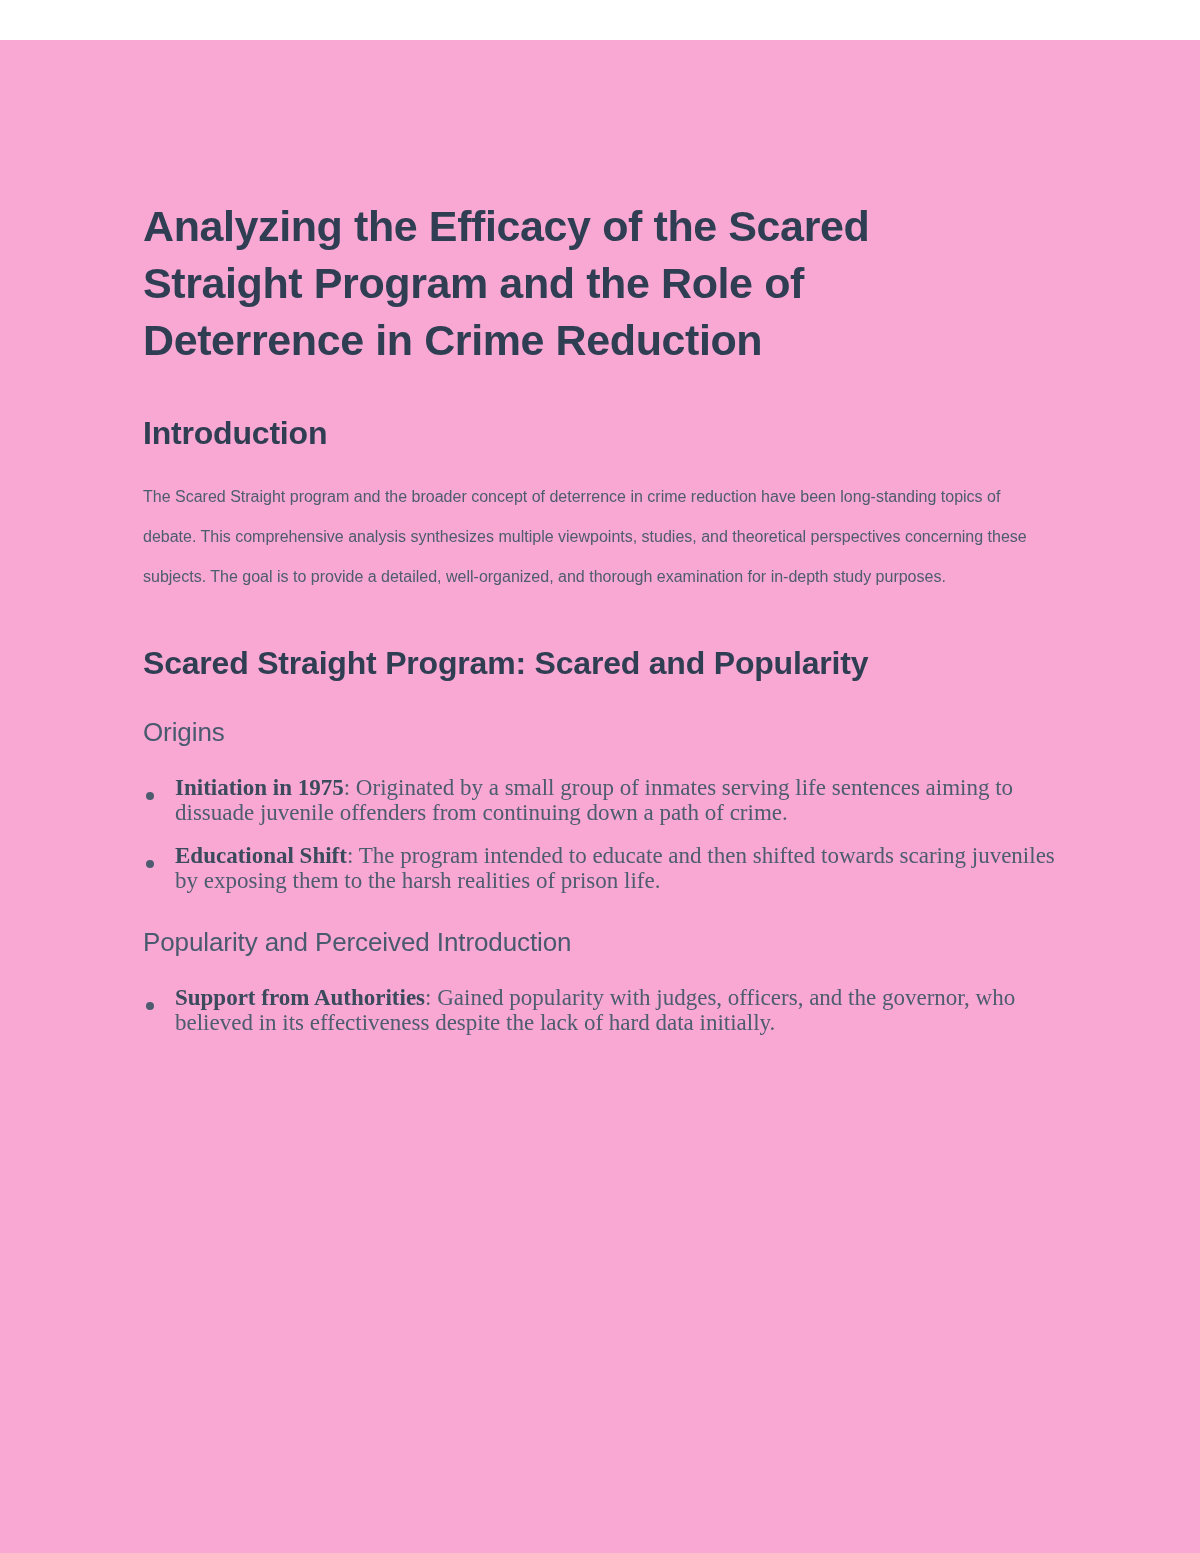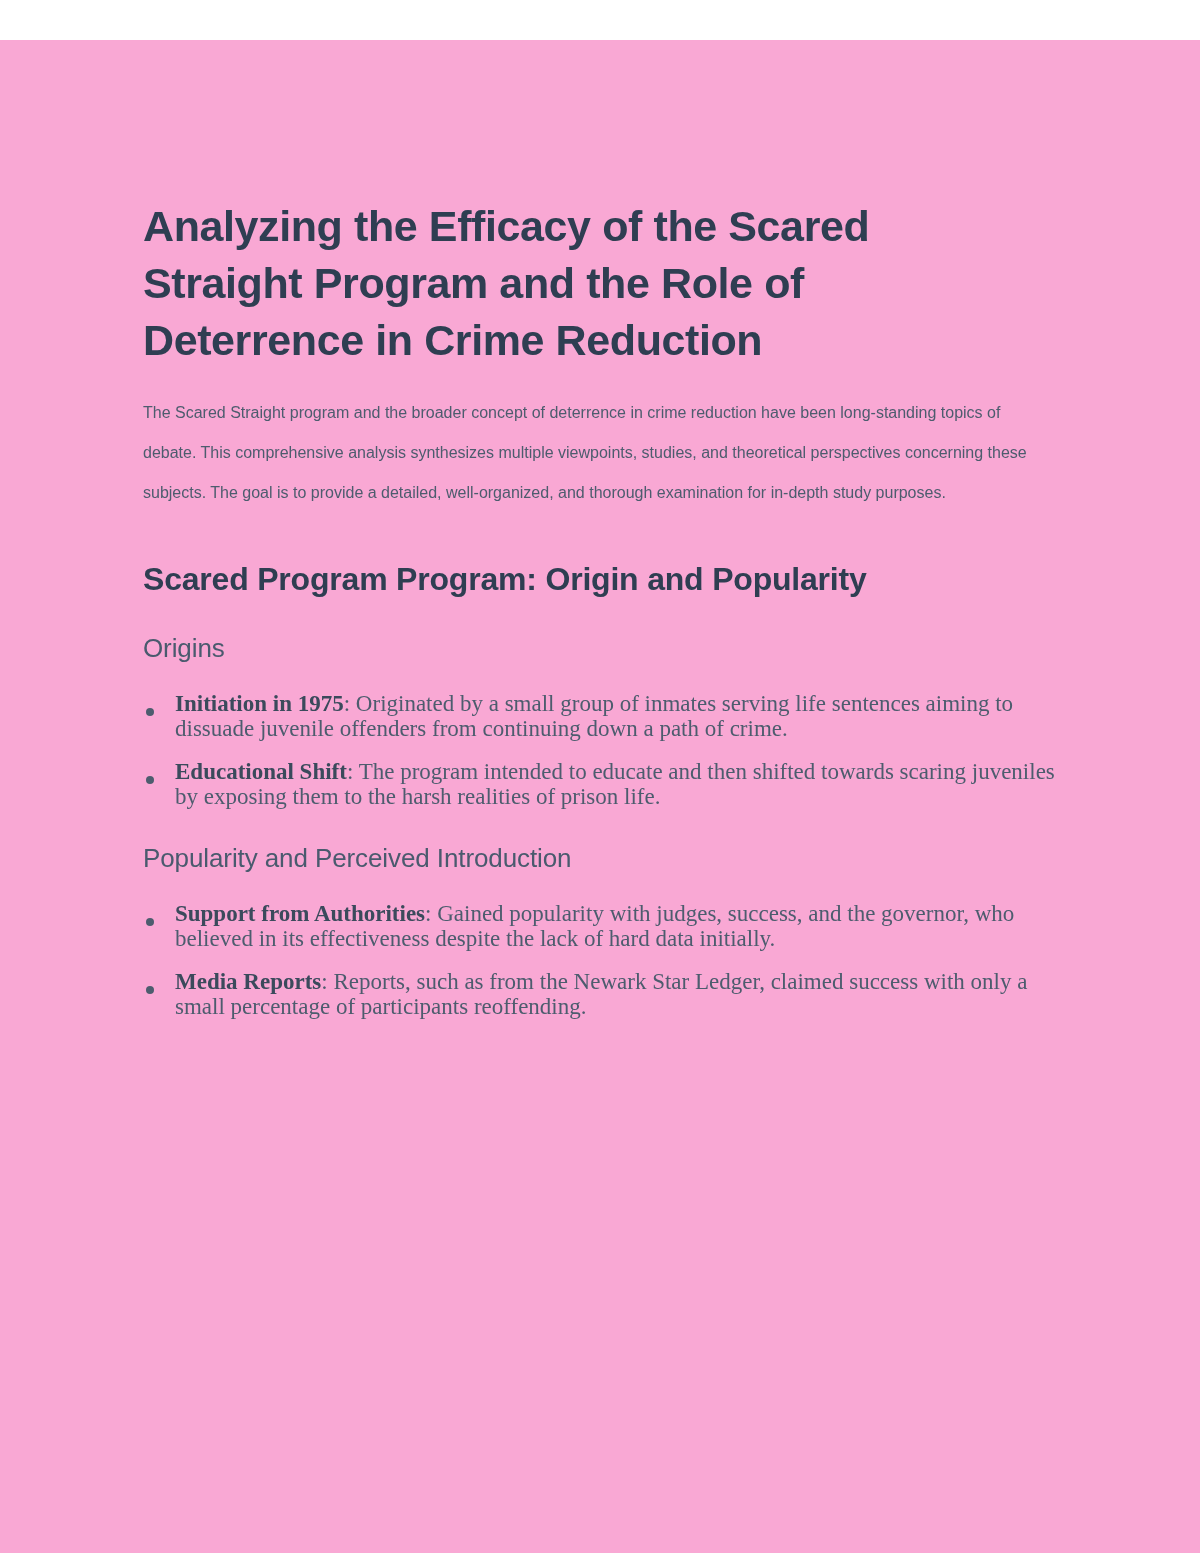--- a/index.html
+++ b/index.html
@@ -108,45 +108,42 @@
   }
 </style>
 </head>
 <body>
 
 <div class="page">
   <div class="content">
 
     <h1 class="doc-title">Analyzing the Efficacy of the Scared Straight Program and the Role of Deterrence in Crime Reduction</h1>
 
+    <h2 class="section-title first-section">Introduction</h2>
 
     <p class="body-text">The Scared Straight program and the broader concept of deterrence in crime reduction have been long-standing topics of debate. This comprehensive analysis synthesizes multiple viewpoints, studies, and theoretical perspectives concerning these subjects. The goal is to provide a detailed, well-organized, and thorough examination for in-depth study purposes.</p>
 
-    <h2 class="section-title">Scared Program Program: Origin and Popularity</h2>
+    <h2 class="section-title">Scared Straight Program: Scared and Popularity</h2>
 
     <h3 class="sub-title">Origins</h3>
 
     <ul class="bullet-list">
       <li class="bullet-item">
         <span class="bullet-dot"></span>
         <span class="bullet-lead">Initiation in 1975</span><span class="bullet-rest">: Originated by a small group of inmates serving life sentences aiming to dissuade juvenile offenders from continuing down a path of crime.</span>
       </li>
       <li class="bullet-item">
         <span class="bullet-dot"></span>
         <span class="bullet-lead">Educational Shift</span><span class="bullet-rest">: The program intended to educate and then shifted towards scaring juveniles by exposing them to the harsh realities of prison life.</span>
       </li>
     </ul>
 
     <h3 class="sub-title">Popularity and Perceived Introduction</h3>
 
     <ul class="bullet-list">
       <li class="bullet-item">
         <span class="bullet-dot"></span>
-        <span class="bullet-lead">Support from Authorities</span><span class="bullet-rest">: Gained popularity with judges, success, and the governor, who believed in its effectiveness despite the lack of hard data initially.</span>
-      </li>
-      <li class="bullet-item">
-        <span class="bullet-dot"></span>
-        <span class="bullet-lead">Media Reports</span><span class="bullet-rest">: Reports, such as from the Newark Star Ledger, claimed success with only a small percentage of participants reoffending.</span>
+        <span class="bullet-lead">Support from Authorities</span><span class="bullet-rest">: Gained popularity with judges, officers, and the governor, who believed in its effectiveness despite the lack of hard data initially.</span>
       </li>
     </ul>
 
   </div>
 </div>
 
 </body></html>

